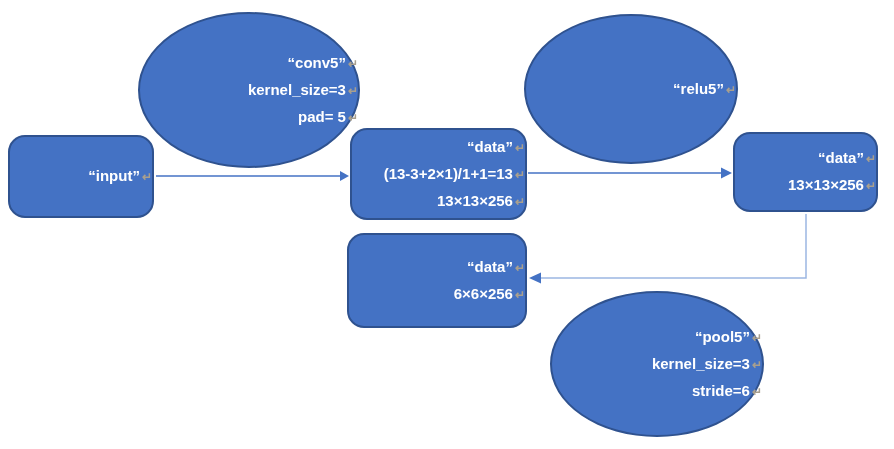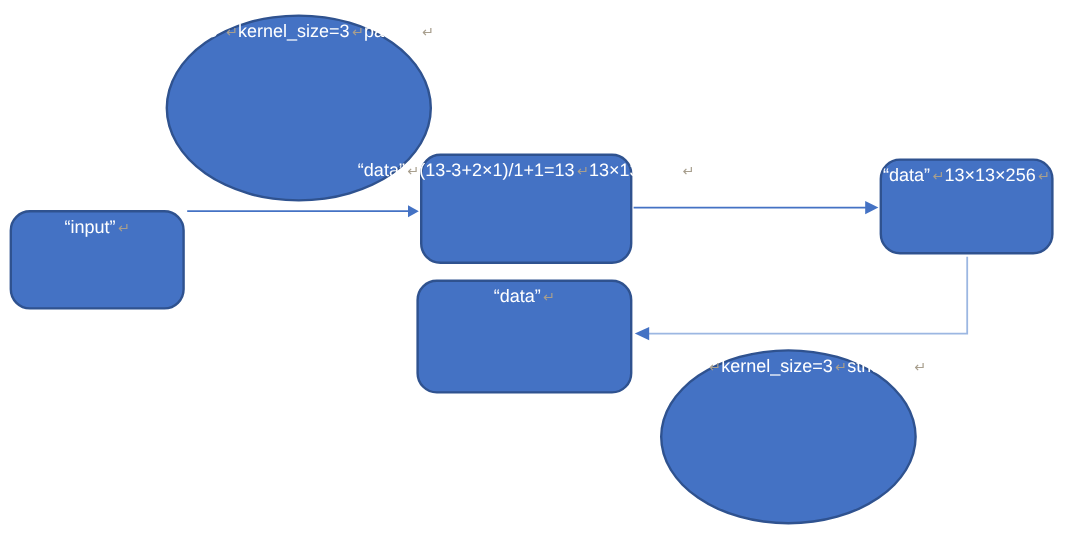--- a/index.html
+++ b/index.html
@@ -11,25 +11,26 @@
     font-family: "Liberation Sans", sans-serif;
     overflow: hidden;
   }
   .node {
     position: absolute;
     box-sizing: border-box;
     background: var(--node-fill, #4472c4);
     border: 2.5px solid var(--node-border, #2f528f);
     color: var(--text-color, #ffffff);
     display: flex;
-    flex-direction: row;
-    align-items: flex-start;
+    flex-direction: column;
+    align-items: flex-end;
     justify-content: center;
     font-size: 15px;
     text-align: center;
+    font-weight: bold;
   }
   .box { border-radius: 17px; }
   .ellipse { border-radius: 50%; border-width: 2px; }
   .tline { line-height: 26px; white-space: nowrap; }
   .ret {
     color: var(--ret-color, #a89f8e);
     font-size: 12px;
     margin-left: 2px;
   }
   svg.edges {
@@ -55,45 +56,49 @@
     <g>
       <line class="edge-line" x1="528" y1="173" x2="722" y2="173"></line>
       <polygon class="edge-head" points="721,167.5 732,173 721,178.5"></polygon>
     </g>
     <g>
       <polyline class="edge-light" points="806,214 806,278 540,278"></polyline>
       <polygon class="edge-head" points="541,272.5 529,278 541,283.5"></polygon>
     </g>
   </svg>
 
-  <div class="node box" style="left:8px; top:135px; width:146px; height:83px;margin-top:40px;">
+  <div class="node box" style="left:8px; top:135px; width:146px; height:83px;">
     <div class="tline"><span>“input”</span><span class="ret">↵</span></div>
   </div>
 
   <div class="node ellipse" style="left:138px; top:12px; width:222px; height:156px;">
     <div class="tline"><span>“conv5”</span><span class="ret">↵</span></div>
     <div class="tline"><span>kernel_size=3</span><span class="ret">↵</span></div>
     <div class="tline"><span>pad= 5</span><span class="ret">↵</span></div>
   </div>
 
   <div class="node box" style="left:350px; top:128px; width:177px; height:92px;">
     <div class="tline"><span>“data”</span><span class="ret">↵</span></div>
     <div class="tline"><span>(13-3+2×1)/1+1=13</span><span class="ret">↵</span></div>
     <div class="tline"><span>13×13×256</span><span class="ret">↵</span></div>
   </div>
 
+  <div class="node ellipse" style="left:524px; top:14px; width:214px; height:150px;">
+    <div class="tline"><span>“relu5”</span><span class="ret">↵</span></div>
+  </div>
 
   <div class="node box" style="left:733px; top:132px; width:145px; height:80px;">
     <div class="tline"><span>“data”</span><span class="ret">↵</span></div>
     <div class="tline"><span>13×13×256</span><span class="ret">↵</span></div>
   </div>
 
   <div class="node box" style="left:347px; top:233px; width:180px; height:95px;">
     <div class="tline"><span>“data”</span><span class="ret">↵</span></div>
+    <div class="tline"><span>6×6×256</span><span class="ret">↵</span></div>
   </div>
 
   <div class="node ellipse" style="left:550px; top:291px; width:214px; height:146px;">
     <div class="tline"><span>“pool5”</span><span class="ret">↵</span></div>
     <div class="tline"><span>kernel_size=3</span><span class="ret">↵</span></div>
-    <div class="tline"><span>stride=5</span><span class="ret">↵</span></div>
+    <div class="tline"><span>stride=6</span><span class="ret">↵</span></div>
   </div>
 
 </div>
 
 </body></html>

